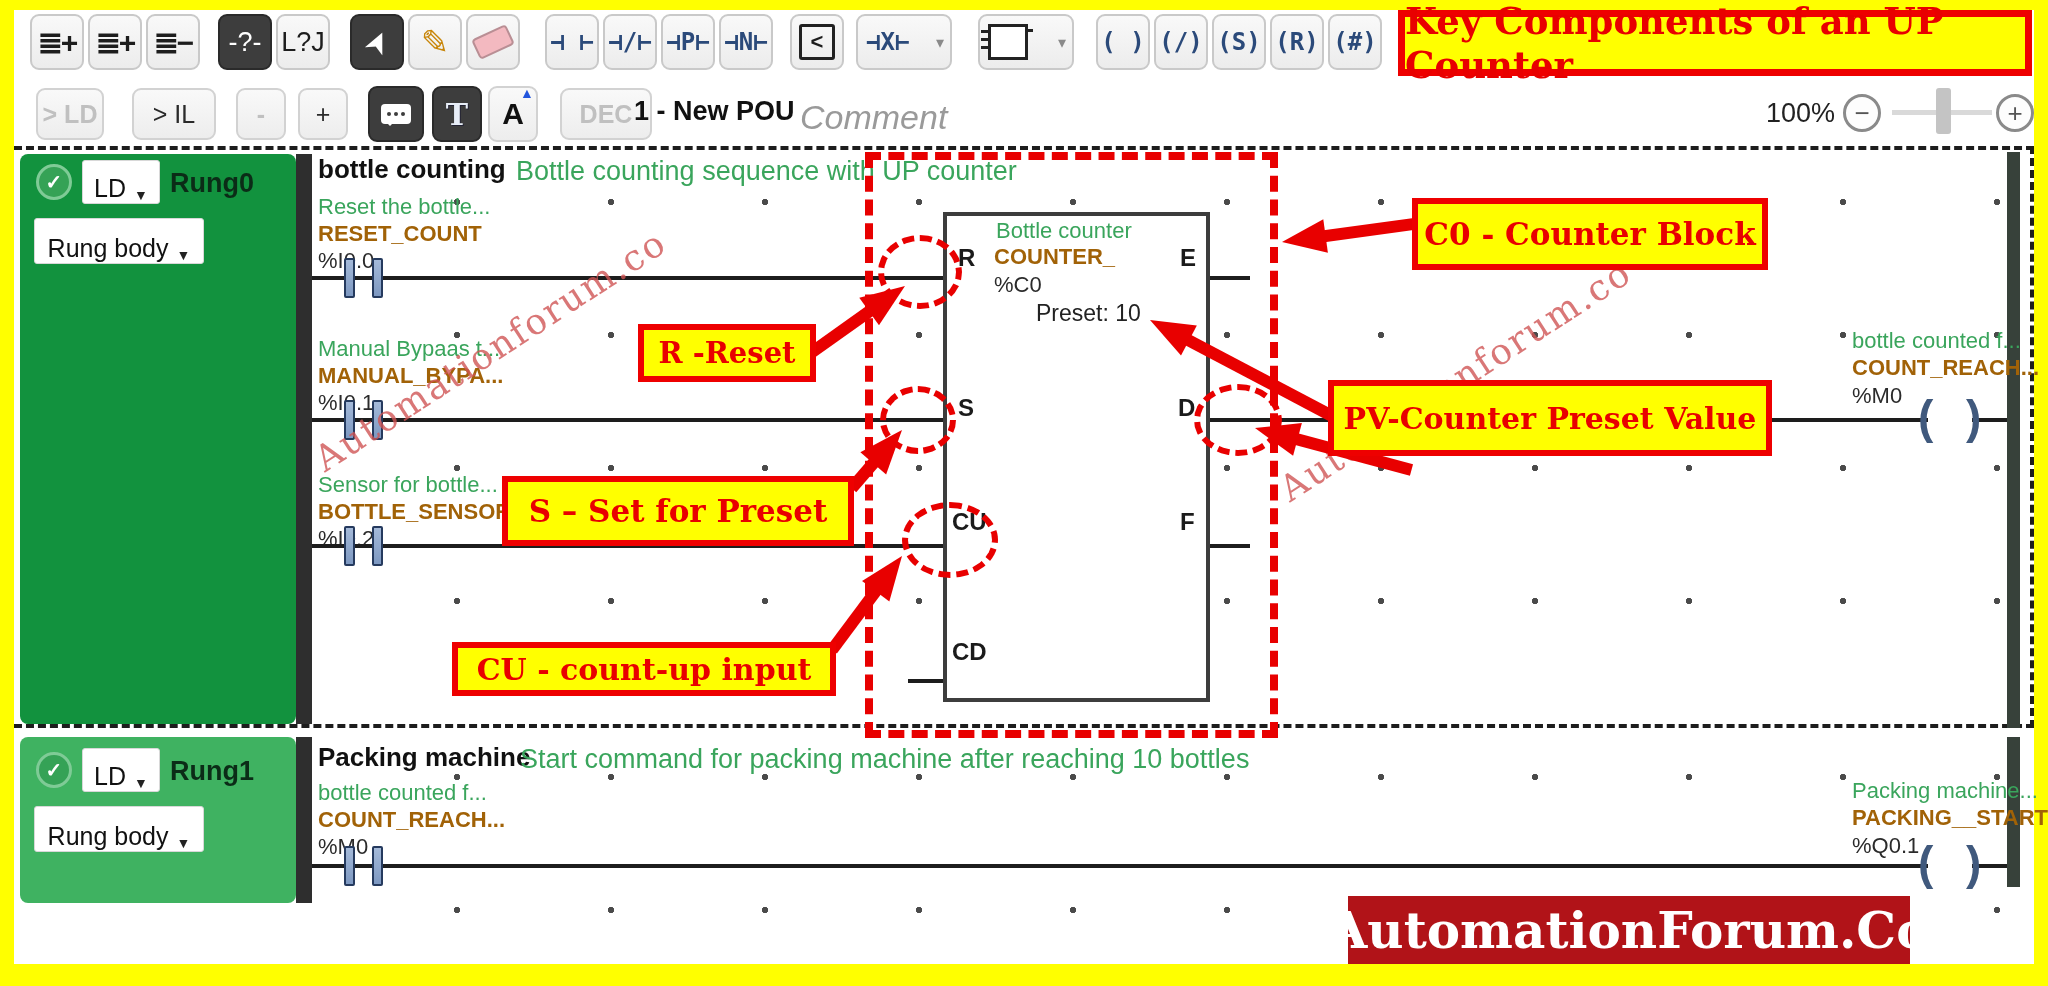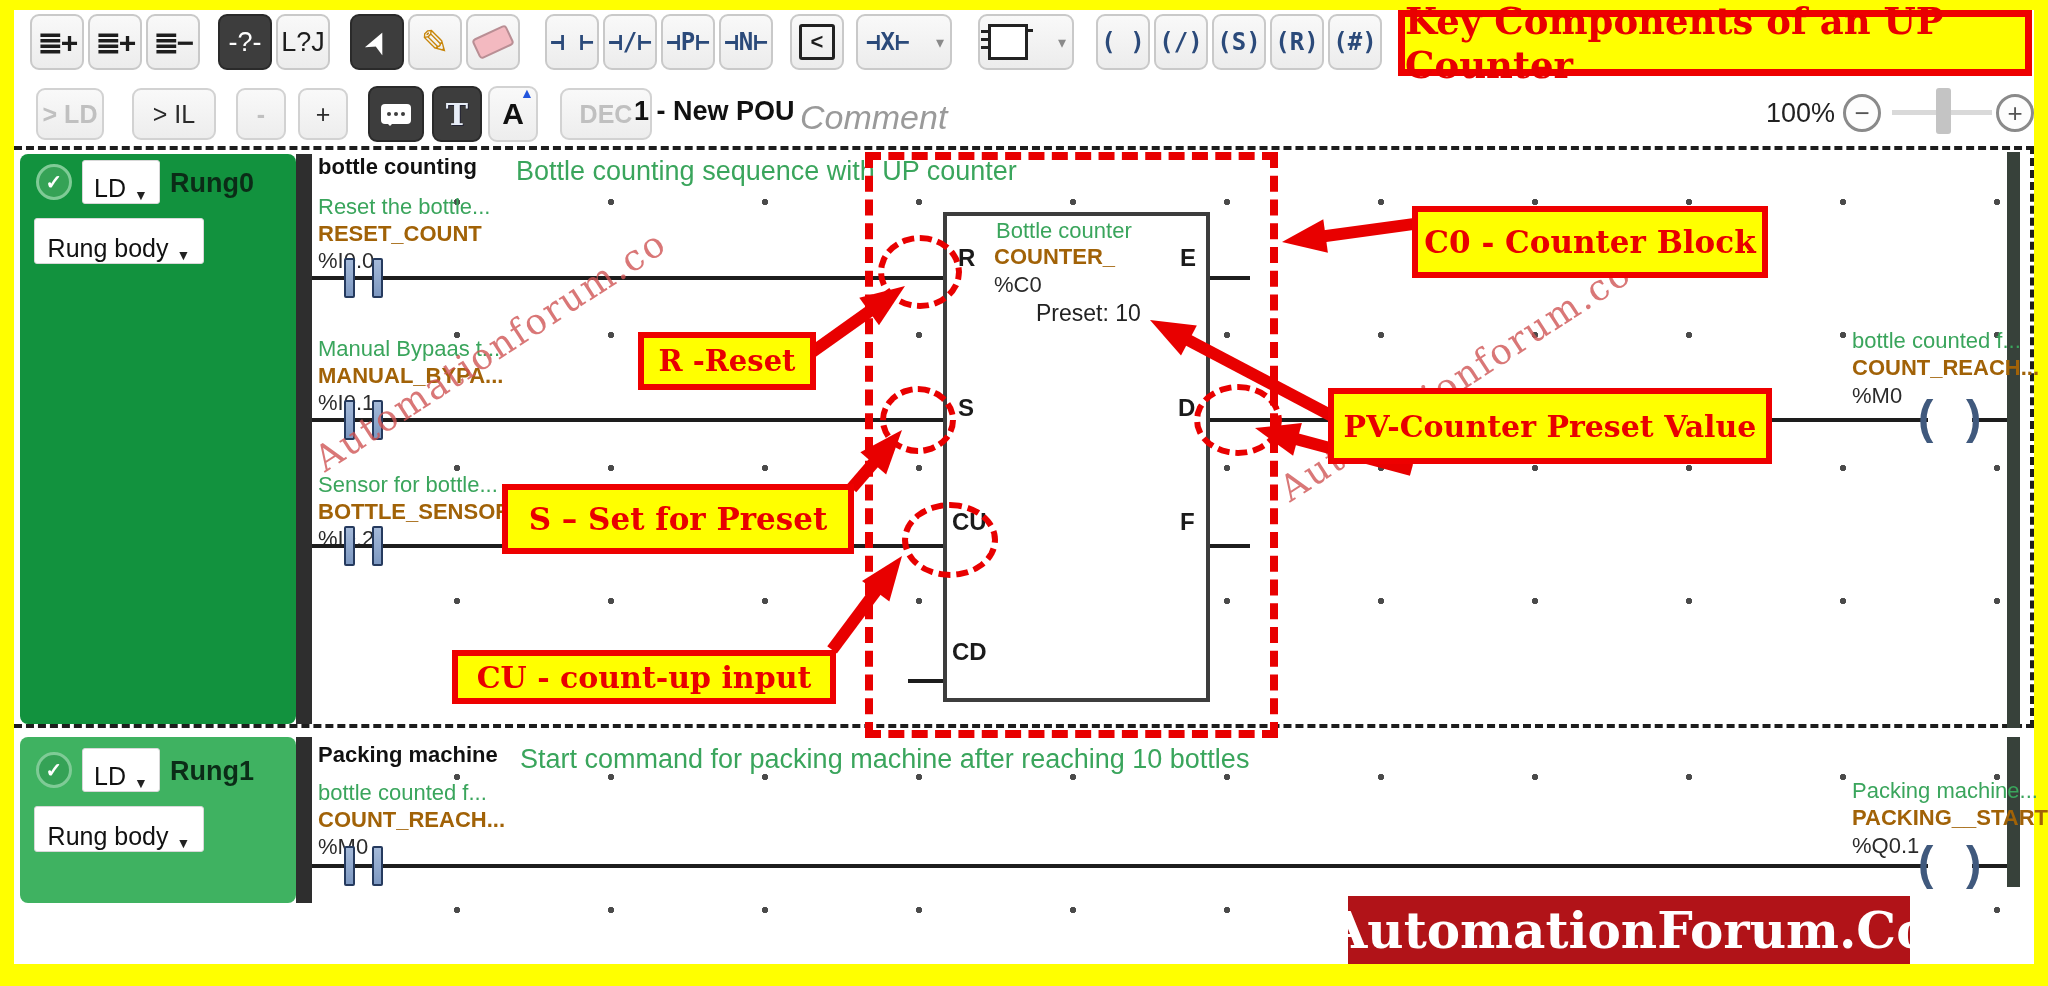--- a/index.html
+++ b/index.html
@@ -72,41 +72,41 @@
   .canvas0{top:4px;height:570px;background-position:140px 44px;}
   .canvas1{top:4px;height:226px;background-position:140px 36px;}
 
   .check{position:absolute;width:36px;height:36px;border-radius:50%;background:#35a256;border:3px solid #7fcb96;
       box-sizing:border-box;color:#fff;font-size:20px;font-weight:bold;display:flex;align-items:center;justify-content:center;}
   .dd{position:absolute;background:#fff;border:1px solid #d8d8d8;border-radius:3px;color:#111;
       display:flex;align-items:flex-end;justify-content:center;gap:8px;font-size:25px;cursor:pointer;}
   .dd small{font-size:14px;color:#222;}
   .rung-name{position:absolute;font-size:27px;font-weight:bold;color:#0b2c17;}
 
-  .rung-title{position:absolute;font-size:22px;font-weight:bold;color:#111;}
+  .rung-title{position:absolute;font-size:26px;font-weight:bold;color:#111;}
   .rung-comment{position:absolute;font-size:27px;color:#3aa55c;}
   .lbl-c{position:absolute;font-size:22px;color:#3aa55c;}
   .lbl-n{position:absolute;font-size:22px;font-weight:bold;color:#a16207;}
   .lbl-a{position:absolute;font-size:22px;color:#2b2b2b;}
 
   .wire{position:absolute;height:4px;background:#1d1d1d;}
   .cbar{position:absolute;width:11px;height:40px;background:linear-gradient(#a5bad9,#7d98c1);border:2px solid #253a5e;border-radius:2px;box-sizing:border-box;}
   .coil{position:absolute;font-size:46px;font-weight:bold;color:#40597d;letter-spacing:10px;}
 
   
   .cblock{position:absolute;left:943px;top:212px;width:267px;height:490px;border:4px solid #3d3d3d;background:#fff;box-sizing:border-box;}
   .pin{position:absolute;font-size:24px;font-weight:bold;color:#1b1b1b;}
   .preset{position:absolute;left:1036px;top:300px;font-size:23px;color:#222;}
 
   
   .red-rect{position:absolute;left:865px;top:152px;width:413px;height:586px;border:8px dashed #e80000;box-sizing:border-box;}
   .red-circle{position:absolute;border:6px dashed #e80000;border-radius:50%;box-sizing:border-box;}
   .ann{position:absolute;background:#ffff00;border:6px solid #ee0000;box-sizing:border-box;
       display:flex;align-items:center;justify-content:center;font-family:"DejaVu Serif",serif;
-      font-weight:bold;color:#e80000;text-align:center;margin-top:8px;}
+      font-weight:bold;color:#e80000;text-align:center;}
   .ann-r{left:638px;top:324px;width:178px;height:58px;font-size:29px;}
   .ann-s{left:502px;top:476px;width:352px;height:70px;font-size:31px;}
   .ann-cu{left:452px;top:642px;width:384px;height:54px;font-size:30px;}
   .ann-c0{left:1412px;top:198px;width:356px;height:72px;font-size:31px;}
   .ann-pv{left:1328px;top:380px;width:444px;height:76px;font-size:30px;}
   .ann-d{left:1390px;top:458px;width:210px;height:60px;font-size:30px;}
 
   .arrow{position:absolute;height:12px;transform-origin:0 50%;background:linear-gradient(90deg,transparent 0 42px,#e80000 42px);}
   .arrow:before{content:"";position:absolute;left:0;top:-11px;width:0;height:0;
       border-top:17px solid transparent;border-bottom:17px solid transparent;border-right:44px solid #e80000;}

